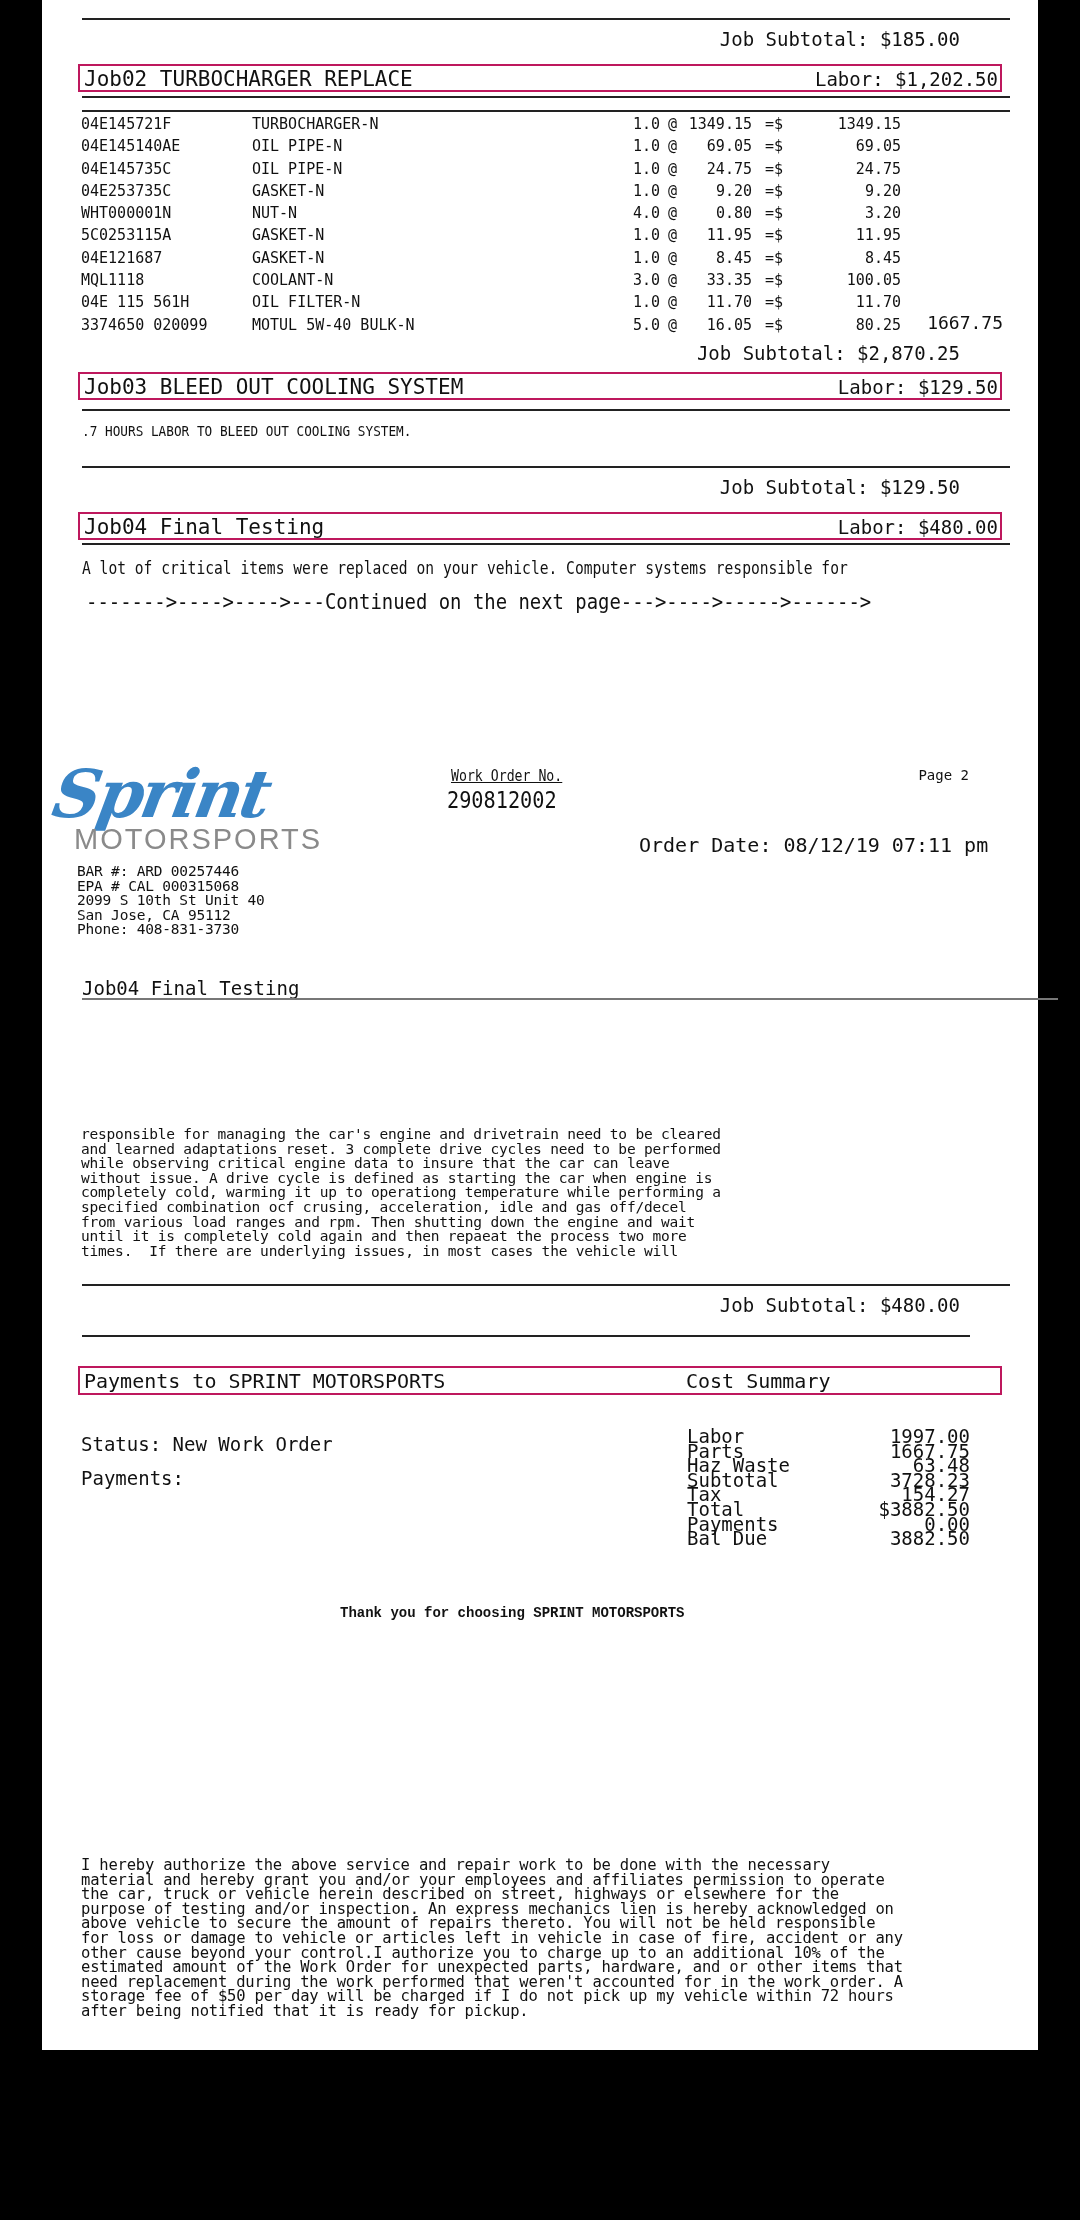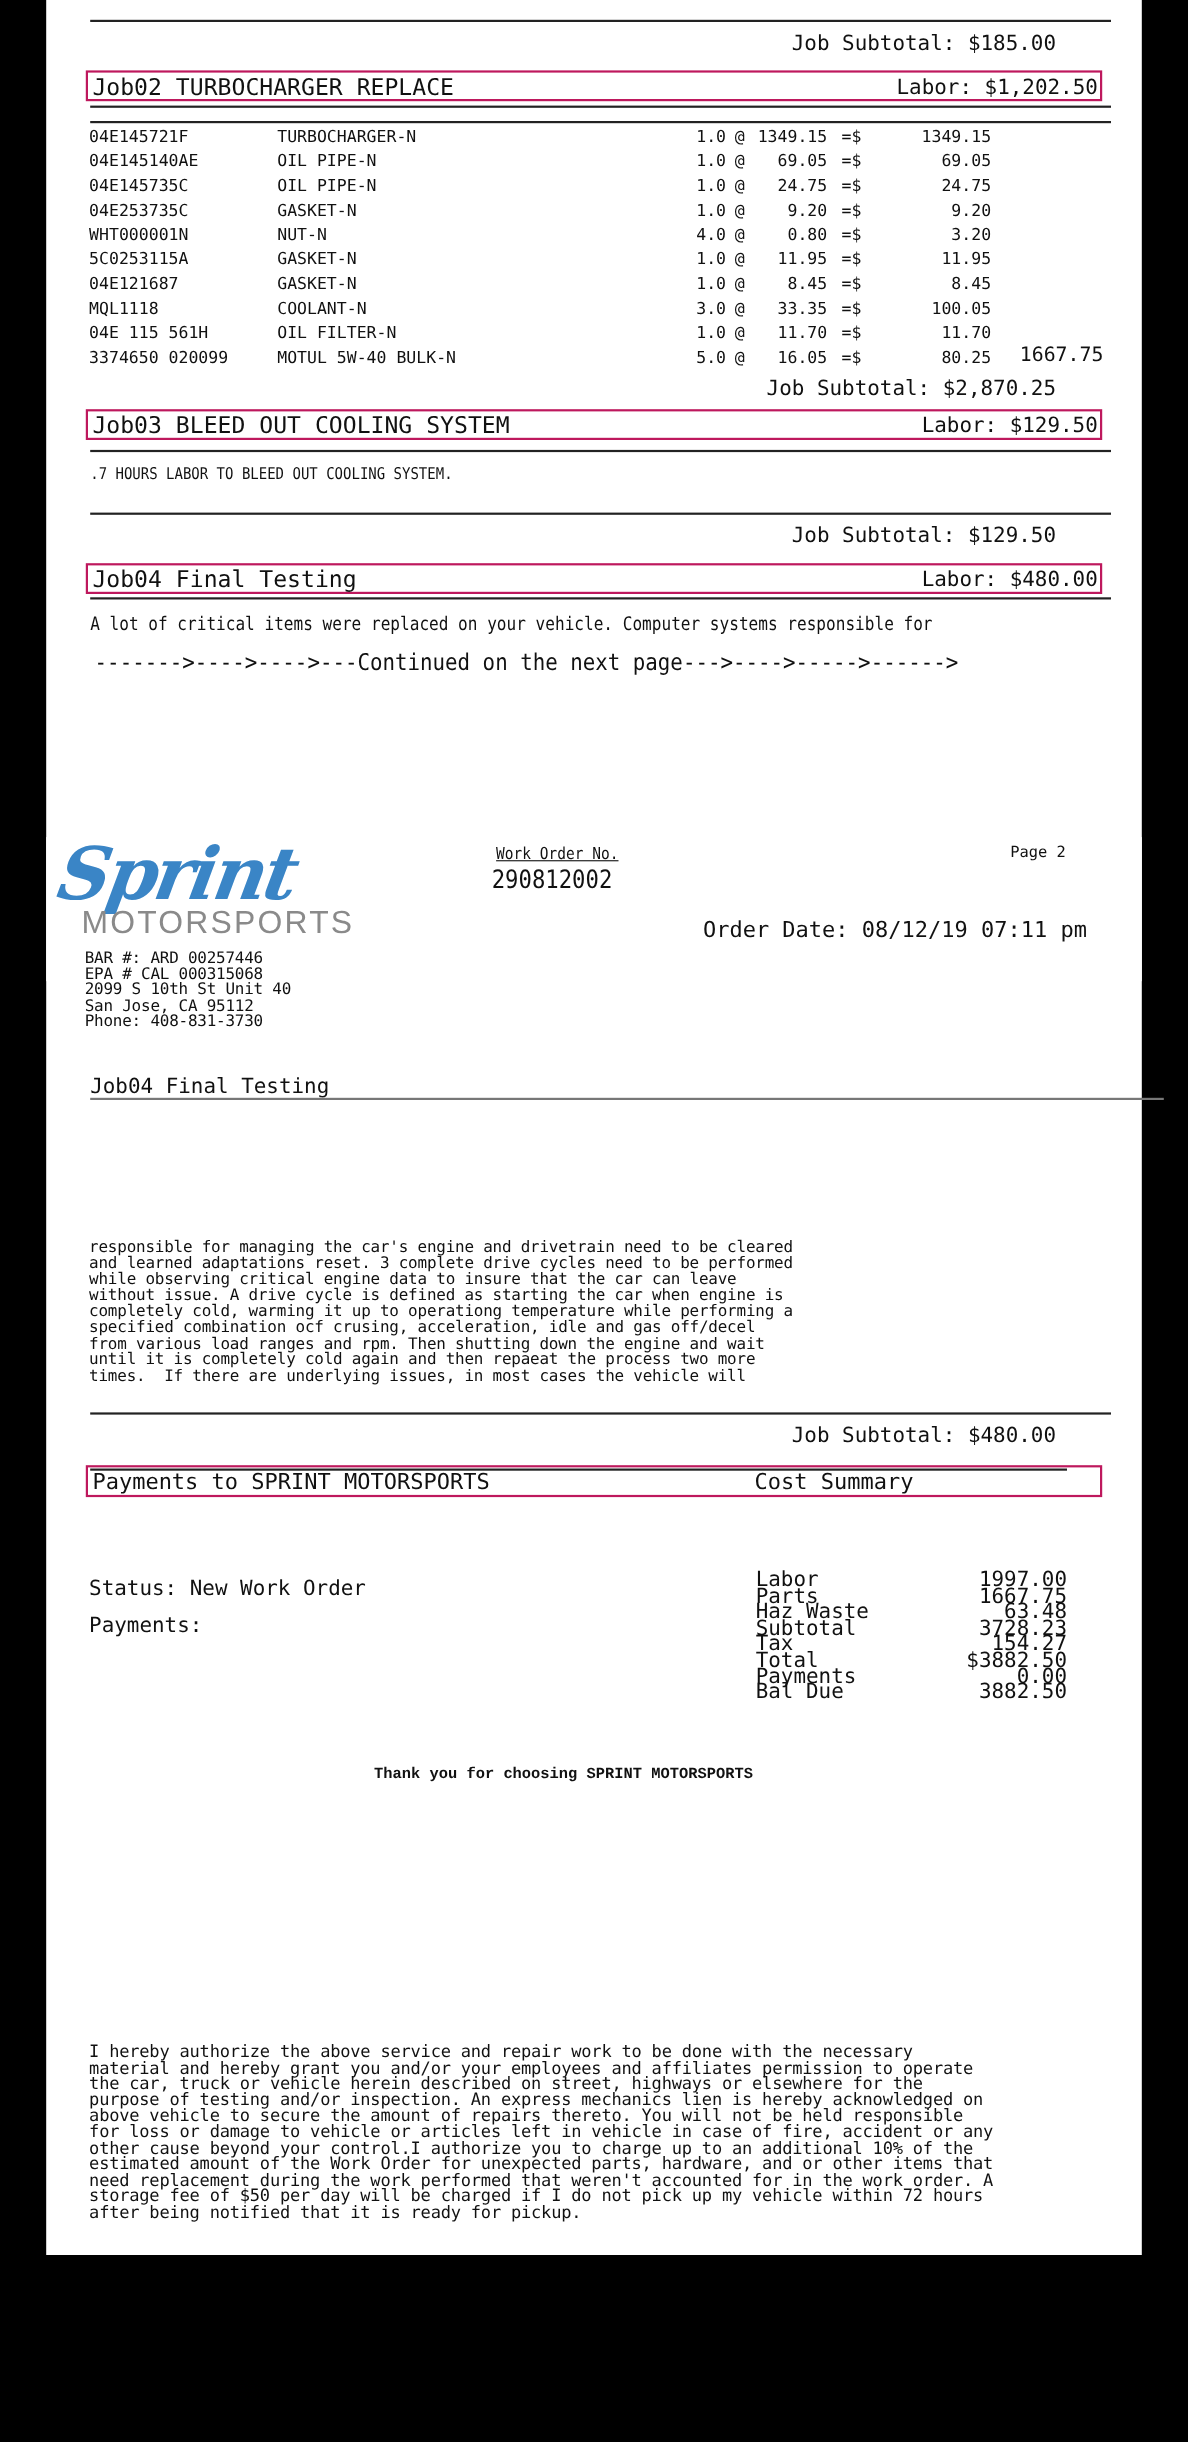--- a/index.html
+++ b/index.html
@@ -188,21 +188,21 @@
 
   <div class="abs" style="left:40px;top:216px;font-size:19px;">Job04 Final Testing</div>
   <div class="rule-thin" style="left:40px;top:237px;width:976px;background:#777;"></div>
 
   <div class="abs small" id="job04-text" style="left:39px;top:366px;"><div>responsible for managing the car's engine and drivetrain need to be cleared</div><div>and learned adaptations reset. 3 complete drive cycles need to be performed</div><div>while observing critical engine data to insure that the car can leave</div><div>without issue. A drive cycle is defined as starting the car when engine is</div><div>completely cold, warming it up to operationg temperature while performing a</div><div>specified combination ocf crusing, acceleration, idle and gas off/decel</div><div>from various load ranges and rpm. Then shutting down the engine and wait</div><div>until it is completely cold again and then repaeat the process two more</div><div>times.  If there are underlying issues, in most cases the vehicle will</div></div>
 
   <div class="rule" style="left:40px;top:523px;width:928px;"></div>
   <div class="sub" style="top:533px;">Job Subtotal: $480.00</div>
   <div class="rule" style="left:40px;top:574px;width:888px;"></div>
 
-  <div class="jobbox" style="top:571px;height:29px;padding-left:40px;">
+  <div class="jobbox" style="top:605px;height:29px;padding-left:40px;">
     <span class="title" style="font-size:20px;">Payments to SPRINT MOTORSPORTS</span>
     <span class="title" style="left:606px;font-size:20px;">Cost Summary</span>
   </div>
 
   <div class="abs" style="left:39px;top:672px;font-size:19px;">Status: New Work Order</div>
   <div class="abs" style="left:39px;top:706px;font-size:19px;">Payments:</div>
 
   <div id="cost-summary" style="position:absolute;left:645px;top:668px;width:283px;font-size:19px;line-height:14.6px;">
       <div class="cs-row">
         <span class="lbl">Labor</span>

